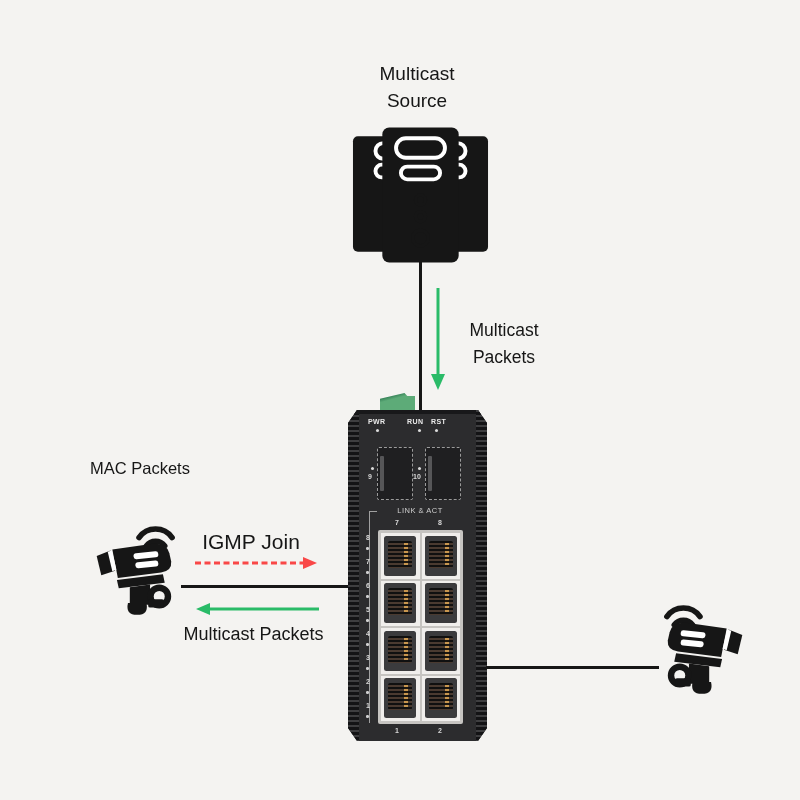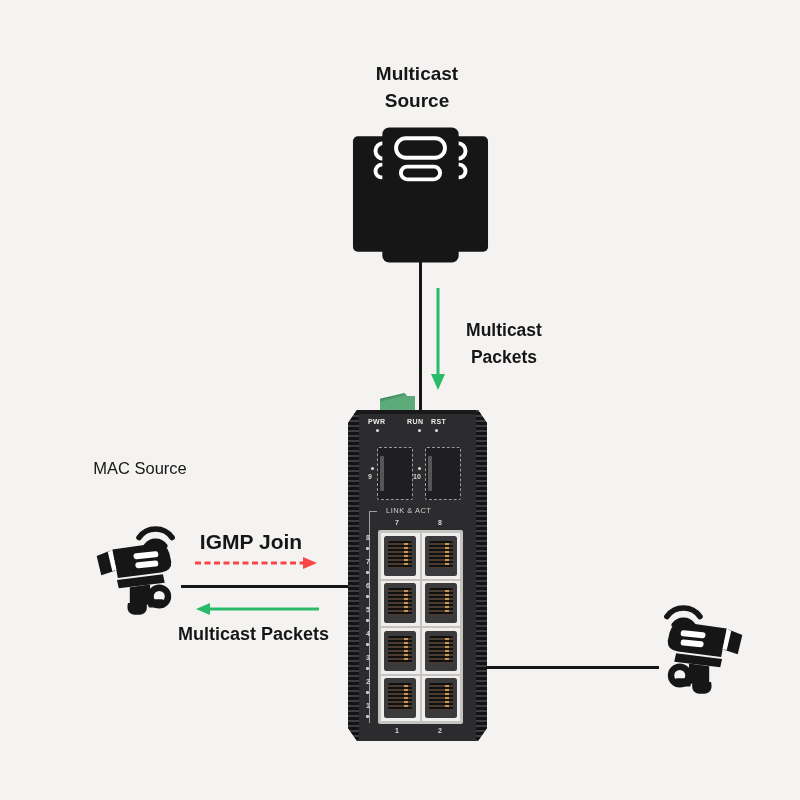--- a/index.html
+++ b/index.html
@@ -6,21 +6,21 @@
     --background:#f4f3f1; --ink:#161616; --green:#2abb68; --red:#f94747;
     --switch-body:#2c2c2e; --switch-rail:#1c1c1e; --port-panel:#c6c4c1;
     --terminal-green:#5dab78; --label-gray:#d8d8d8; --pin-gold:#c9974f;
     --cell-white:#f0eeec;
   }
   *{margin:0;padding:0;box-sizing:border-box}
   html,body{width:800px;height:800px}
   body{font-family:"Liberation Sans",sans-serif;background:var(--background);position:relative;overflow:hidden}
   .abs{position:absolute}
   .pre{white-space:pre-line}
-  .bold{font-weight:700}
+  .bold{font-weight:400}
   .ctr{text-align:center}
   .ink{color:var(--ink)}
 
   
   .title{left:317px;top:60px;width:200px;font-size:19px;line-height:27px}
   .topflow{left:446px;top:317px;width:116px;font-size:17.5px;line-height:27px}
   .mac{left:38px;top:456px;width:204px;font-size:16.5px;line-height:25px;font-weight:400}
   .igmp{left:186px;top:530px;width:130px;font-size:21px}
   .leftflow{left:146px;top:624px;width:215px;font-size:18px}
 
@@ -50,21 +50,21 @@
     clip-path:polygon(9px 0,130px 0,139px 13px,139px 318px,130px 331px,9px 331px,0 318px,0 13px)}
   .switch::before,.switch::after{content:'';position:absolute;top:0;bottom:0;width:11px;
     background:repeating-linear-gradient(180deg,#3e3e40 0 2px,#131315 2px 5px)}
   .switch::before{left:0}.switch::after{right:0}
   .topband{left:0;right:0;top:0;height:4px;background:#18181a}
   .lbl{position:absolute;color:#eaeaea;font-size:7px;font-weight:700;letter-spacing:.4px}
   .led{position:absolute;width:3px;height:3px;border-radius:50%;background:#dcdcdc}
   .sfp{position:absolute;width:36px;height:53px;background:#1f1f21;border:1px dashed #9b9b9b;border-radius:2px}
   .sfp::before{content:'';position:absolute;left:2px;top:8px;bottom:8px;width:4px;background:#565658;border-radius:1px}
   .num{position:absolute;color:var(--label-gray);font-size:7px;font-weight:700;width:10px;text-align:center}
-  .linkact{position:absolute;left:38px;top:96px;width:68px;text-align:left;color:#cfcfcf;font-size:7.5px;letter-spacing:.5px}
+  .linkact{position:absolute;left:38px;top:96px;width:68px;text-align:center;color:#cfcfcf;font-size:7.5px;letter-spacing:.5px}
   .bracket{position:absolute;left:21px;top:101px;width:8px;height:212px;border-left:1px solid #a0a0a0;border-top:1px solid #a0a0a0}
   .side{left:15px}
   .side::after{content:'';position:absolute;left:3px;top:13px;width:2.5px;height:2.5px;border-radius:50%;background:#cfcfcf}
   .panel{position:absolute;left:30px;top:120px;width:85px;height:194px;background:var(--port-panel);border-radius:2px;
     display:grid;grid-template-columns:1fr 1fr;grid-template-rows:repeat(4,1fr);gap:2px;padding:3px}
   .cell{background:var(--cell-white);display:flex;align-items:center;justify-content:center}
   .rj45{position:relative;width:32px;height:40px;background:#3b3b3d;border-radius:2.5px}
   .rj45::before{content:'';position:absolute;left:4px;right:4px;top:5px;bottom:8px;border-radius:2px;
     background:repeating-linear-gradient(180deg,#101010 0 2.5px,#4a3a30 2.5px 4px)}
   .rj45::after{content:'';position:absolute;right:8px;top:7px;bottom:11px;width:4px;
@@ -158,21 +158,21 @@
     <div class="cell">
         <div class="rj45"></div>
       </div>
   </div>
 
   <span class="num" style="left:44px;top:317px">1</span>
   <span class="num" style="left:87px;top:317px">2</span>
 </div>
 
 <div class="abs mac ctr ink">
-  <span style="display:block">MAC Source</span>
+  <span style="display:block">MAC Packets</span>
 </div>
 
 <svg class="abs" style="left:93px;top:518px" width="92" height="98" viewBox="0 0 100 106">
   <g>
     <path class="oln" d="M50 21 A 22 22 0 0 1 86 21" stroke-width="6" stroke-linecap="round"></path>
     <path class="oln" d="M58 30 A 12.5 12.5 0 0 1 78 30" stroke-width="6" stroke-linecap="round"></path>
     <circle class="blk" cx="68" cy="39" r="4.5"></circle>
   </g>
   <g>
     <path class="blk" d="M4 41 L19 35 L24 57 L9 62 Z"></path>

